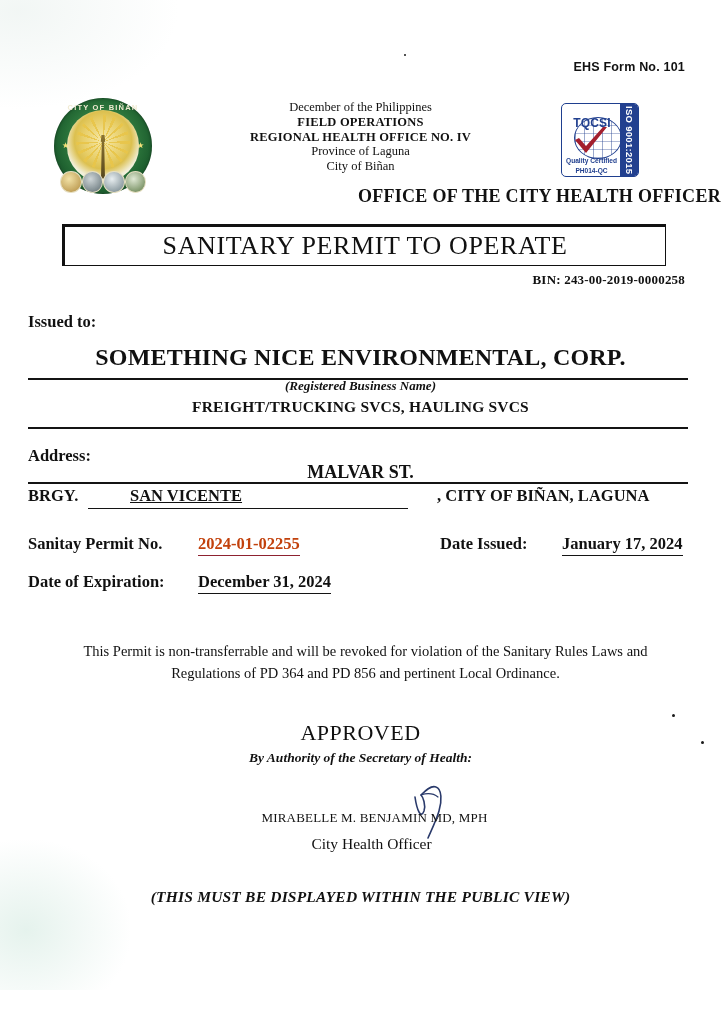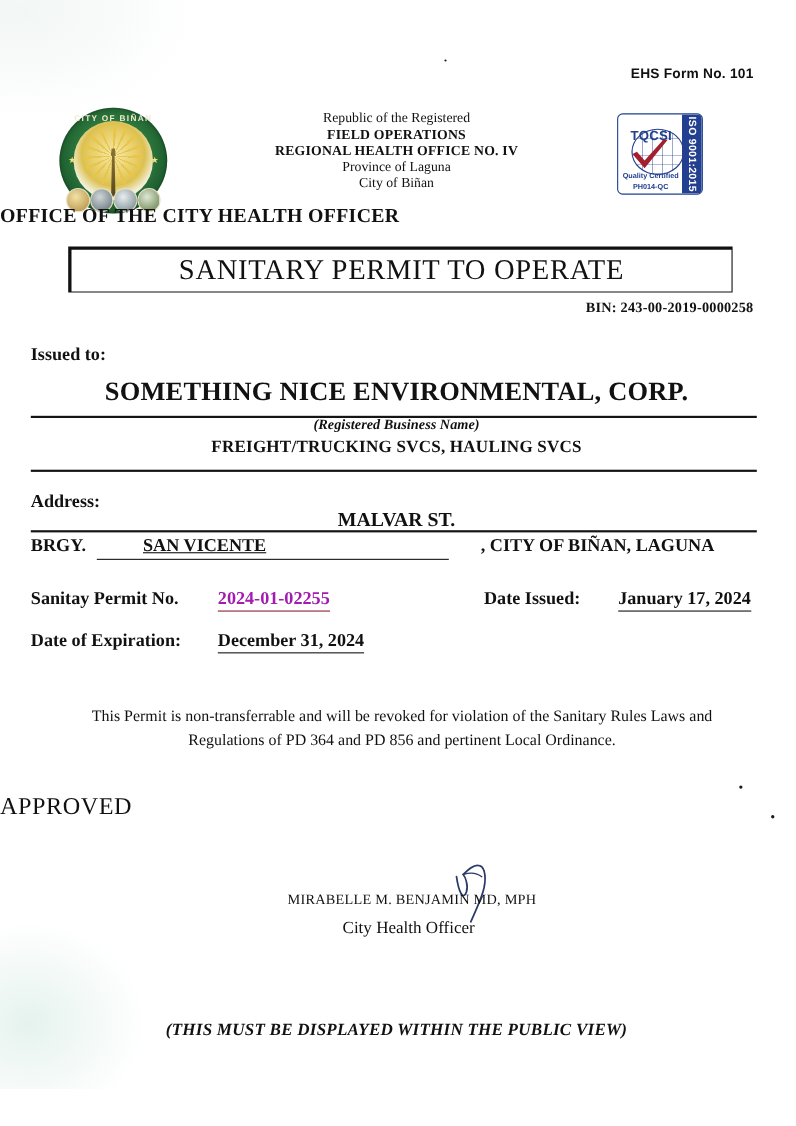--- a/index.html
+++ b/index.html
@@ -48,21 +48,21 @@
     text-align: center;
     line-height: 1.18;
   }
   .header-block div { font-size: 12.5px; }
   .hdr-caps { font-weight: bold; letter-spacing: 0.2px; }
   .hdr-plain { font-weight: normal; }
 
   .office-line {
     position: absolute;
     left: 0; right: 0; top: 186px;
-    text-align: left;
+    text-align: right;
     font-size: 18px;
     font-weight: bold;
     letter-spacing: 0.3px;
   }
 
   
   .seal {
     position: absolute;
     left: 54px; top: 98px;
     width: 98px; height: 96px;
@@ -272,21 +272,21 @@
     font-size: 16.5px;
     font-weight: bold;
     white-space: nowrap;
   }
 
   .permit-no-val {
     position: absolute;
     left: 198px; top: 534px;
     font-size: 16.5px;
     font-weight: bold;
-    color: #a21caf;
+    color: #c2410c;
     border-bottom: 1.6px solid #8e2230;
     padding-bottom: 1px;
   }
   .date-issued-val {
     position: absolute;
     left: 562px; top: 534px;
     font-size: 16.5px;
     font-weight: bold;
     border-bottom: 1.6px solid #141414;
     padding-bottom: 1px;
@@ -304,21 +304,21 @@
     position: absolute;
     left: 62px; right: 52px; top: 640px;
     text-align: center;
     font-size: 14.5px;
     line-height: 1.55;
   }
 
   .approved {
     position: absolute;
     left: 0; right: 0; top: 720px;
-    text-align: left;
+    text-align: center;
     font-size: 22px;
     letter-spacing: 0.5px;
   }
   .by-authority {
     position: absolute;
     left: 0; right: 0; top: 750px;
     text-align: center;
     font-size: 13.5px;
     font-style: italic;
     font-weight: bold;
@@ -345,21 +345,20 @@
     pointer-events: none;
   }
   .public-view {
     position: absolute;
     left: 0; right: 0; top: 888px;
     text-align: center;
     font-size: 15.5px;
     font-style: italic;
     font-weight: bold;
     letter-spacing: 0.2px;
-    margin-top: 40px;
   }
 </style>
 </head>
 <body>
 
 <div class="page">
 
   <div class="scan-tint-top"></div>
   <div class="scan-tint-left"></div>
 
@@ -391,21 +390,21 @@
     <div class="iso-tqcsi">TQCSI</div>
     <svg class="iso-check" viewBox="0 0 36 30">
       <path d="M2 14 L13 27 L34 1 L30 1 L13 20 L6 12 Z" fill="#a31f2e"></path>
     </svg>
     <div class="iso-side">ISO 9001:2015</div>
     <div class="iso-cert">Quality Certified</div>
     <div class="iso-code">PH014-QC</div>
   </div>
 
   <div class="header-block">
-    <div class="hdr-plain">Republic of the Registered</div>
+    <div class="hdr-plain">December of the Philippines</div>
     <div class="hdr-caps">FIELD OPERATIONS</div>
     <div class="hdr-caps">REGIONAL HEALTH OFFICE NO. IV</div>
     <div class="hdr-plain">Province of Laguna</div>
     <div class="hdr-plain">City of Biñan</div>
   </div>
 
   <div class="office-line">OFFICE OF THE CITY HEALTH OFFICER</div>
 
   <div class="title-box">
     <div class="t">SANITARY PERMIT TO OPERATE</div>
@@ -436,20 +435,21 @@
 
   <div class="lbl" style="left:440px; top:534px;">Date Issued:</div>
   <div class="date-issued-val">January 17, 2024</div>
 
   <div class="lbl" style="left:28px; top:572px;">Date of Expiration:</div>
   <div class="expiry-val">December 31, 2024</div>
 
   <div class="disclaimer">This Permit is non-transferrable and will be revoked for violation of the Sanitary Rules Laws and Regulations of PD 364 and PD 856 and pertinent Local Ordinance.</div>
 
   <div class="approved">APPROVED</div>
+  <div class="by-authority">By Authority of the Secretary of Health:</div>
 
   <svg class="signature" viewBox="0 0 44 62">
     <path d="M6 16 C8 30, 12 38, 15 30 C17 24, 14 16, 12 14 C16 10, 22 4, 27 6 C33 8, 33 20, 30 30 C27 40, 22 50, 19 57" fill="none" stroke="#2a3a6b" stroke-width="1.6" stroke-linecap="round"></path>
     <path d="M12 14 C18 12, 24 12, 29 16" fill="none" stroke="#2a3a6b" stroke-width="1.2" stroke-linecap="round"></path>
   </svg>
 
   <div class="officer-name">MIRABELLE M. BENJAMIN MD, MPH</div>
   <div class="officer-title">City Health Officer</div>
 
   <div class="public-view">(THIS MUST BE DISPLAYED WITHIN THE PUBLIC VIEW)</div>

